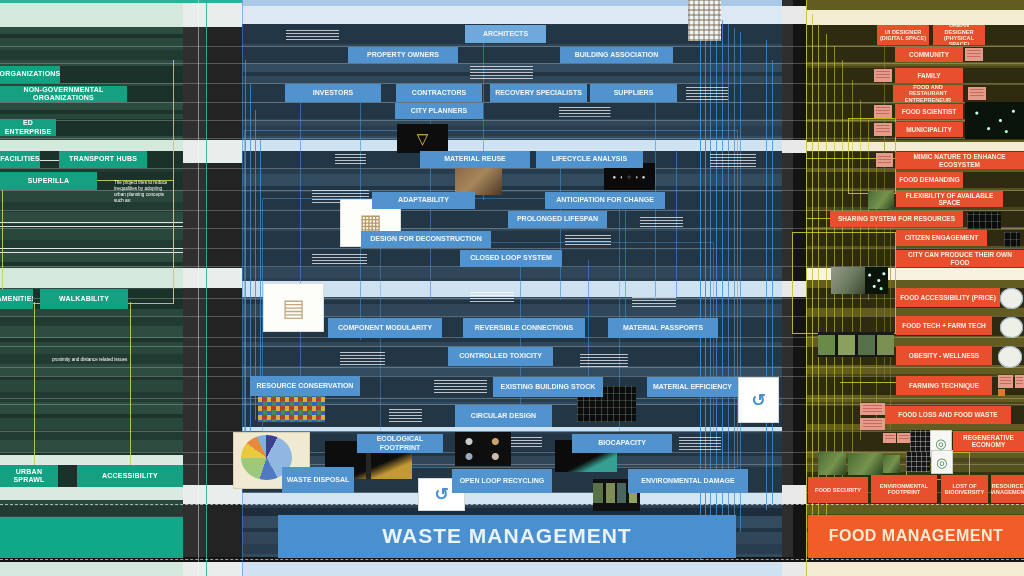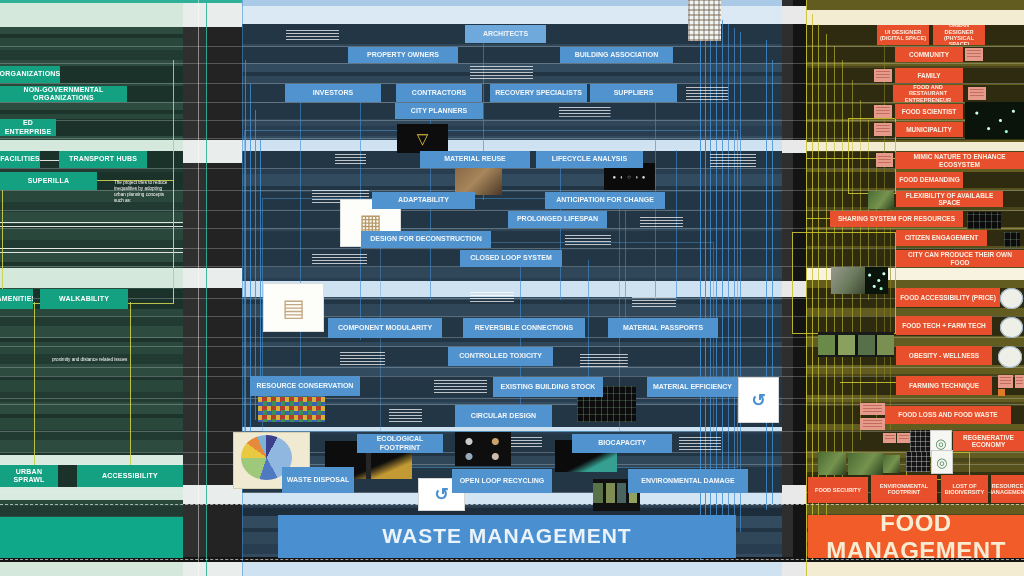--- a/index.html
+++ b/index.html
@@ -20,21 +20,21 @@
   
   .node{position:absolute;display:flex;align-items:center;justify-content:center;text-align:center;
         font-weight:bold;color:#fff;box-sizing:border-box;line-height:1.15;z-index:5;overflow:hidden;padding:0 2px;}
   .green{background:#13a181;font-size:7px;letter-spacing:.2px;}
   .bar-green{background:#0fa888;}
   .blue{background:#5093cf;font-size:7px;color:#f2f7fb;}
   .blue-light{background:#6fa8da;font-size:7px;color:#eef5fb;}
   .red{background:#e8502d;font-size:6.5px;color:#fdeee2;}
   .red-sm{background:#e8502d;font-size:5.6px;color:#fdeee2;}
   .title-blue{background:#4a90d0;font-size:21px;color:#eaf2fa;letter-spacing:1px;}
-  .title-red{background:#f15c28;font-size:24px;color:#f9ecd2;letter-spacing:.5px;}
+  .title-red{background:#f15c28;font-size:16px;color:#f9ecd2;letter-spacing:.5px;}
   .note{position:absolute;color:#fff;font-size:4.6px;line-height:1.3;z-index:5;}
   .fakenote{position:absolute;z-index:4;background-image:repeating-linear-gradient(180deg,rgba(255,255,255,.7) 0 1px,transparent 1px 3px);background-size:92% 82%;background-position:2px 2px;background-repeat:no-repeat;}
   
   .thumb{position:absolute;z-index:4;display:flex;align-items:center;justify-content:center;box-sizing:border-box;}
   .v-grid-light{background:#f4f4ef;background-image:repeating-linear-gradient(0deg,rgba(120,90,60,.45) 0 2px,transparent 2px 5px),repeating-linear-gradient(90deg,rgba(60,80,100,.35) 0 2px,transparent 2px 5px);}
   .v-pyramid{background:#0d0d0d;}
   .v-pyramid::after{content:"▽";color:#e8c63f;font-size:15px;line-height:1;}
   .v-photo-brown{background:linear-gradient(135deg,#7a5a3a,#a8865c 55%,#4a3826);}
   .v-moons{background:#0b0b0b;}
   .v-moons::after{content:"● ◐ ○ ◑ ●";color:#ddd;font-size:6px;letter-spacing:1px;}

